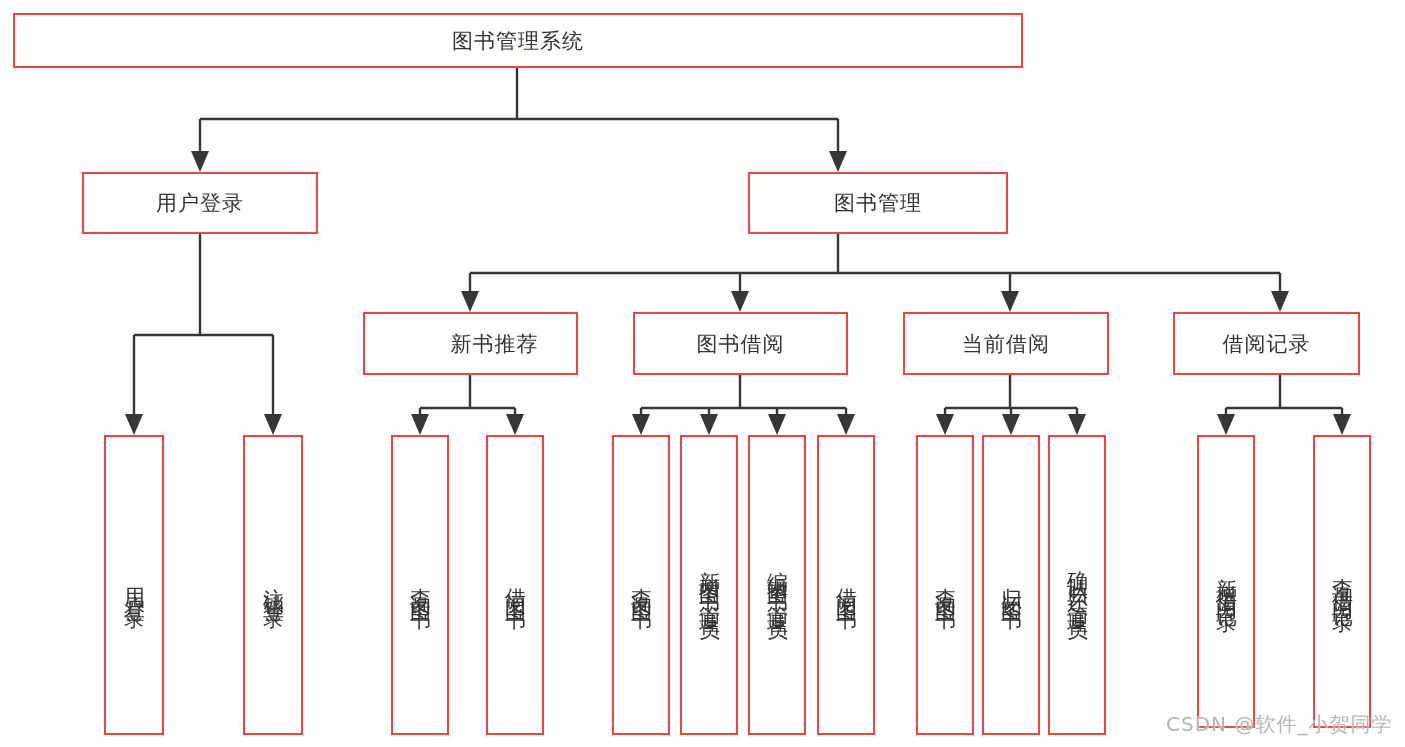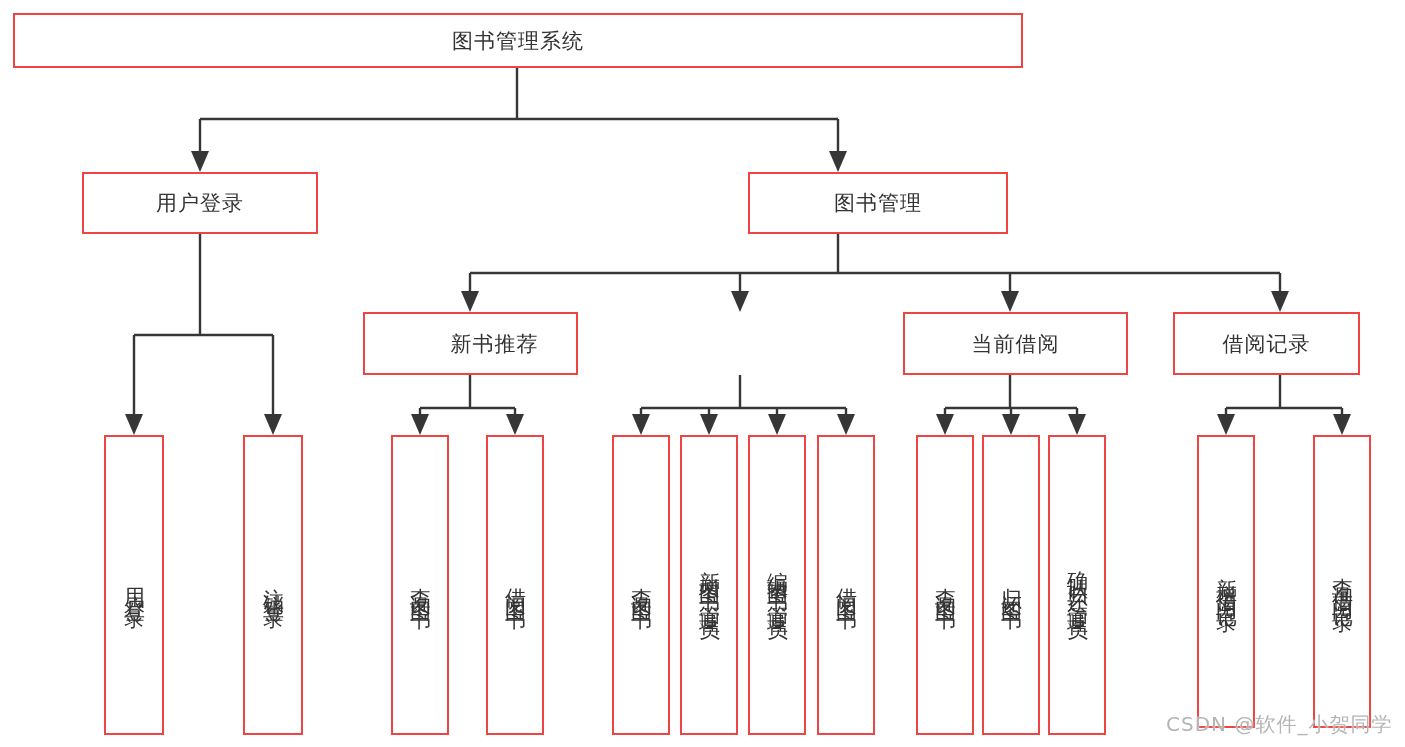--- a/index.html
+++ b/index.html
@@ -97,21 +97,24 @@
   <div class="box" style="left:82px; top:172px; width:236px; height:62px;">
     <span class="h-label">用户登录</span>
   </div>
   <div class="box" style="left:720px; top:172px; width:260px; height:62px;margin-left:28px;">
     <span class="h-label">图书管理</span>
   </div>
 
   <div class="box" style="left:363px; top:312px; width:215px; height:63px;padding-left:48px;">
     <span class="h-label">新书推荐</span>
   </div>
-  <div class="box" style="left:903px; top:312px; width:225px; height:63px;">
+  <div class="box" style="left:633px; top:312px; width:215px; height:63px;">
+    <span class="h-label">图书借阅</span>
+  </div>
+  <div class="box" style="left:903px; top:312px; width:206px; height:63px;">
     <span class="h-label">当前借阅</span>
   </div>
   <div class="box" style="left:1173px; top:312px; width:187px; height:63px;">
     <span class="h-label">借阅记录</span>
   </div>
 
   <div class="box leaf" style="left:104px; top:435px; width:60px; height:300px;">
     <span class="v-label">用户登录</span>
   </div>
   <div class="box leaf" style="left:243px; top:435px; width:60px; height:300px;">

